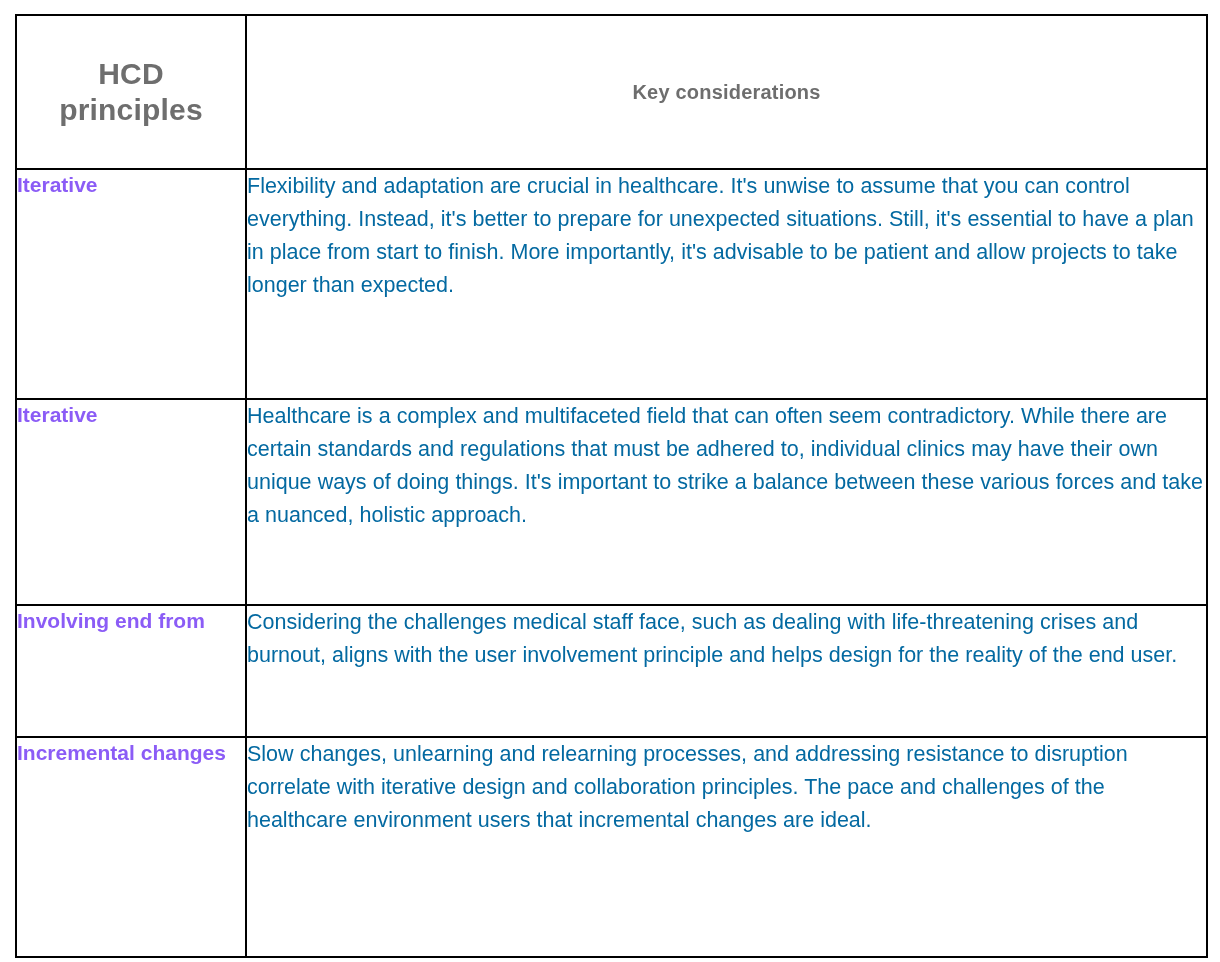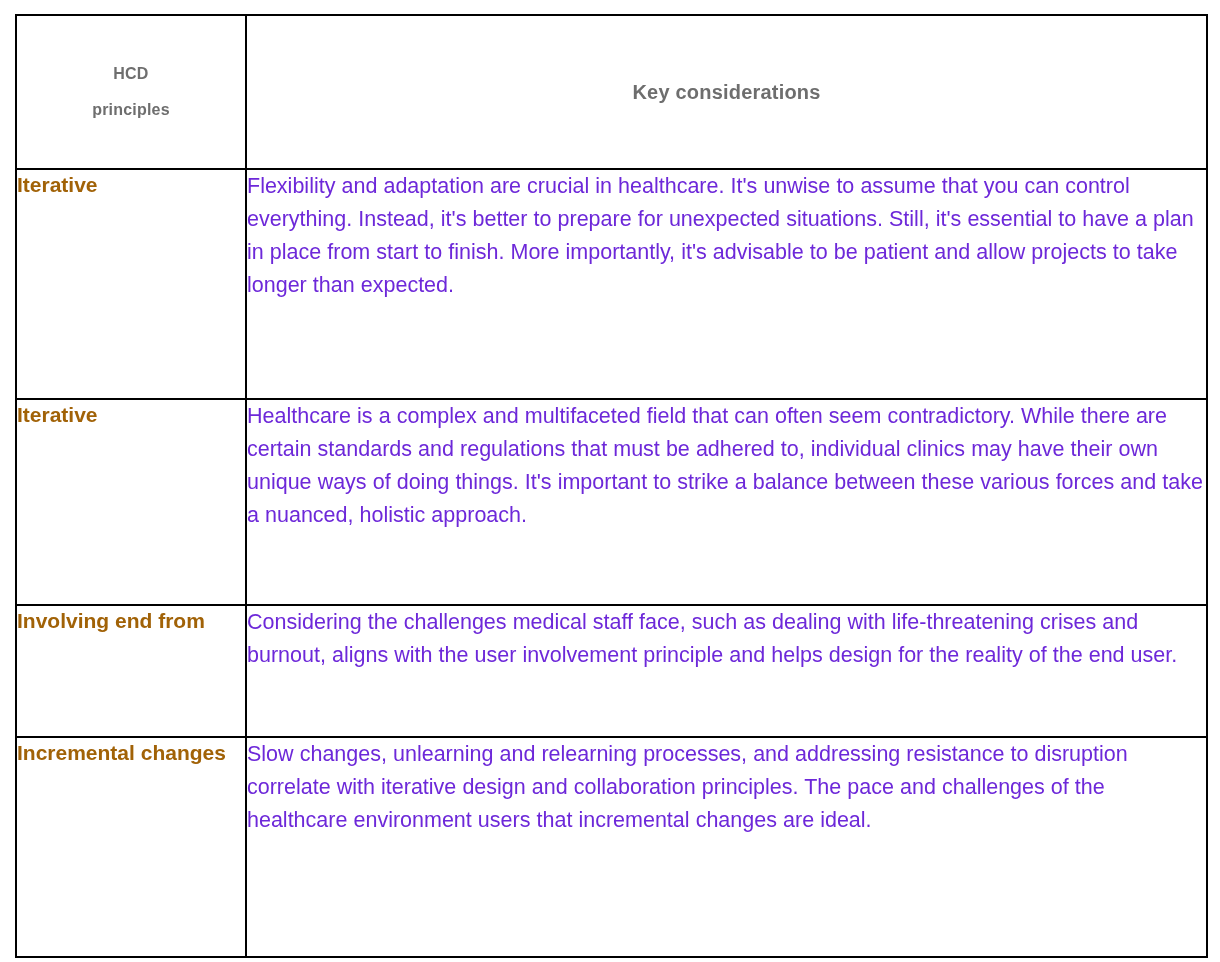--- a/index.html
+++ b/index.html
@@ -60,42 +60,42 @@
   .hdr-text {
     display: block;
     color: #6e6e6e;
     font-weight: bold;
     font-size: 20px;
     line-height: 36px;
     letter-spacing: 0.2px;
     text-align: center;
   }
   .hdr-text.small {
-    font-size: 16px;
+    font-size: 30px;
   }
 
   
   .principle-cell {
     padding: 16px 10px 16px 16px;
   }
   .principle-text {
     display: block;
-    color: #a16207;
+    color: #8b5cf6;
     font-weight: bold;
     font-size: 21px;
     line-height: 30px;
     text-align: left;
   }
 
   .consider-cell {
     padding: 17px 14px 16px 13px;
   }
   .consider-text {
     display: block;
-    color: #6d28d9;
+    color: #0369a1;
     font-weight: normal;
     font-size: 21.5px;
     line-height: 33px;
     text-align: left;
     word-spacing: 0.1px;
   }
 
   
   tr.row-iterative    td { height: 228px; }
   tr.row-holistic     td { height: 204px; }

